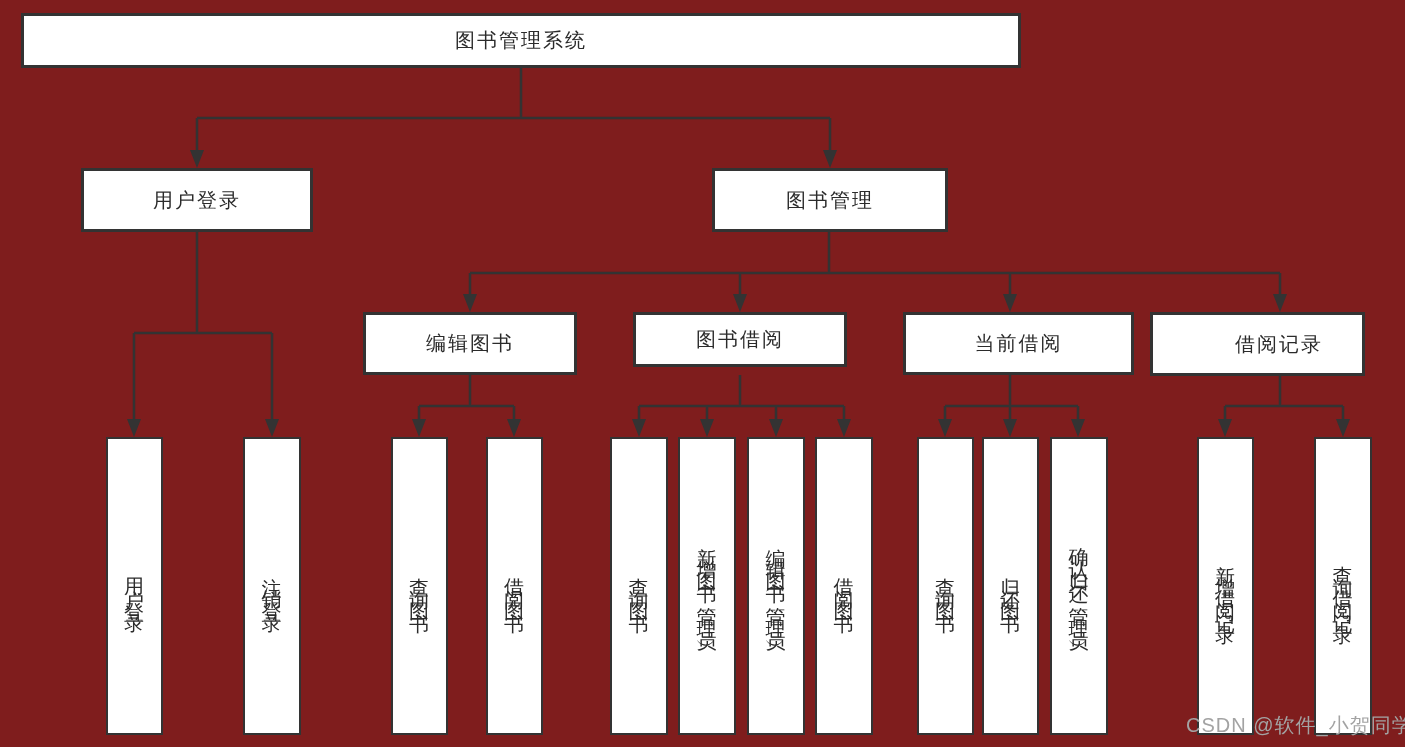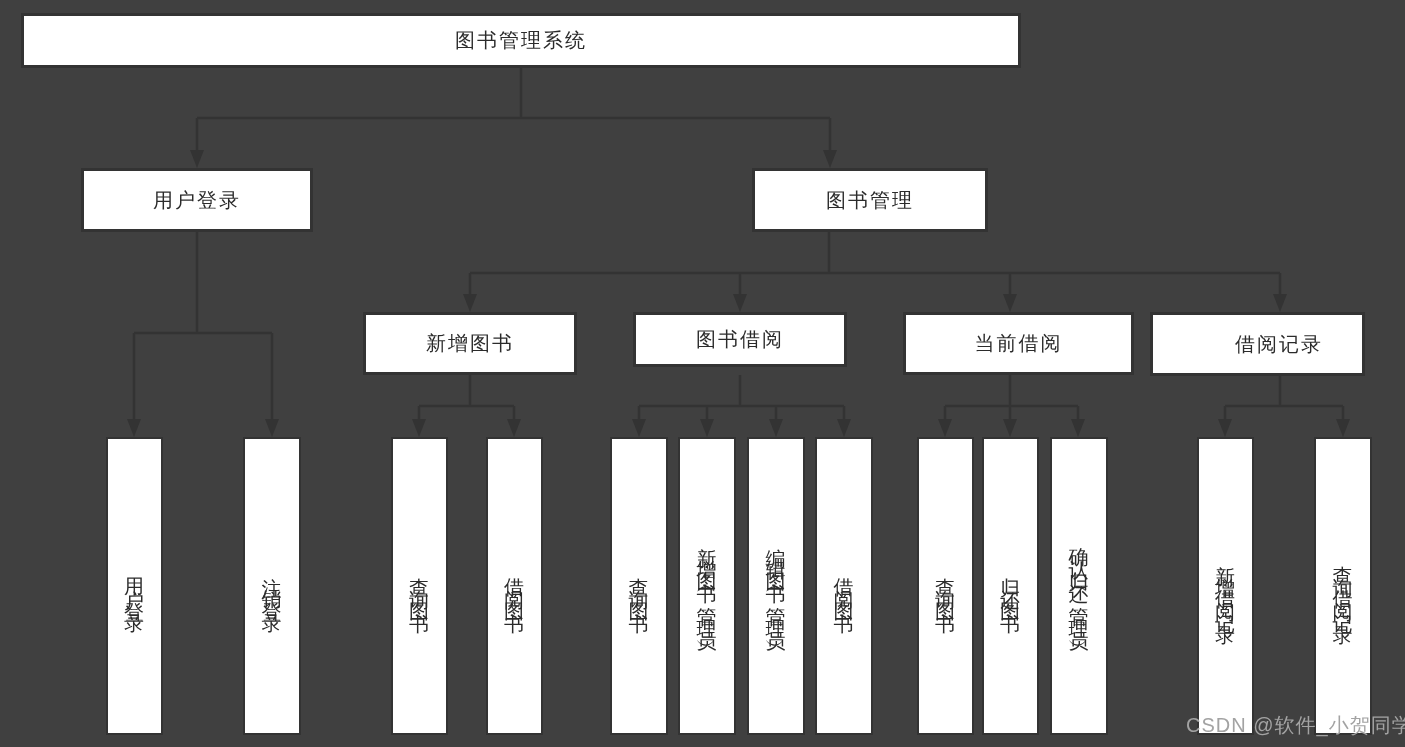--- a/index.html
+++ b/index.html
@@ -1,20 +1,20 @@
 <!DOCTYPE html>
 <html><head>
 <meta charset="utf-8">
 <style>
   html, body { margin: 0; padding: 0; background: #ffffff; }
   .canvas {
     position: relative;
     width: 1405px;
     height: 747px;
-    background: #404040;
+    background: #7f1d1d;
     font-family: "Liberation Sans", sans-serif;
     overflow: hidden;
   }
   .connectors {
     position: absolute;
     left: 0; top: 0;
     width: 1405px; height: 747px;
     z-index: 1;
   }
   .box {
@@ -106,23 +106,23 @@
       M938 419 L952 419 L945 437 Z
       M1003 419 L1017 419 L1010 437 Z
       M1071 419 L1085 419 L1078 437 Z
       M1218 419 L1232 419 L1225 437 Z
       M1336 419 L1350 419 L1343 437 Z"></path>
   </svg>
 
   <div class="box hbox" style="left:21px; top:13px; width:1000px; height:55px;">图书管理系统</div>
 
   <div class="box hbox" style="left:81px; top:168px; width:232px; height:64px;">用户登录</div>
-  <div class="box hbox" style="left:712px; top:168px; width:236px; height:64px;margin-left:40px;">图书管理</div>
+  <div class="box hbox" style="left:712px; top:168px; width:236px; height:64px;">图书管理</div>
 
-  <div class="box hbox" style="left:363px; top:312px; width:214px; height:63px;">新增图书</div>
+  <div class="box hbox" style="left:363px; top:312px; width:214px; height:63px;">编辑图书</div>
   <div class="box hbox" style="left:633px; top:312px; width:214px; height:55px;">图书借阅</div>
   <div class="box hbox" style="left:903px; top:312px; width:231px; height:63px;">当前借阅</div>
   <div class="box hbox" style="left:1150px; top:312px; width:215px; height:64px;padding-left:43px;">借阅记录</div>
 
   <div class="box vbox" style="left:106px; top:437px; width:57px; height:298px;">用户登录</div>
   <div class="box vbox" style="left:243px; top:437px; width:58px; height:298px;">注销登录</div>
 
   <div class="box vbox" style="left:391px; top:437px; width:57px; height:298px;">查询图书</div>
   <div class="box vbox" style="left:486px; top:437px; width:57px; height:298px;">借阅图书</div>
 

